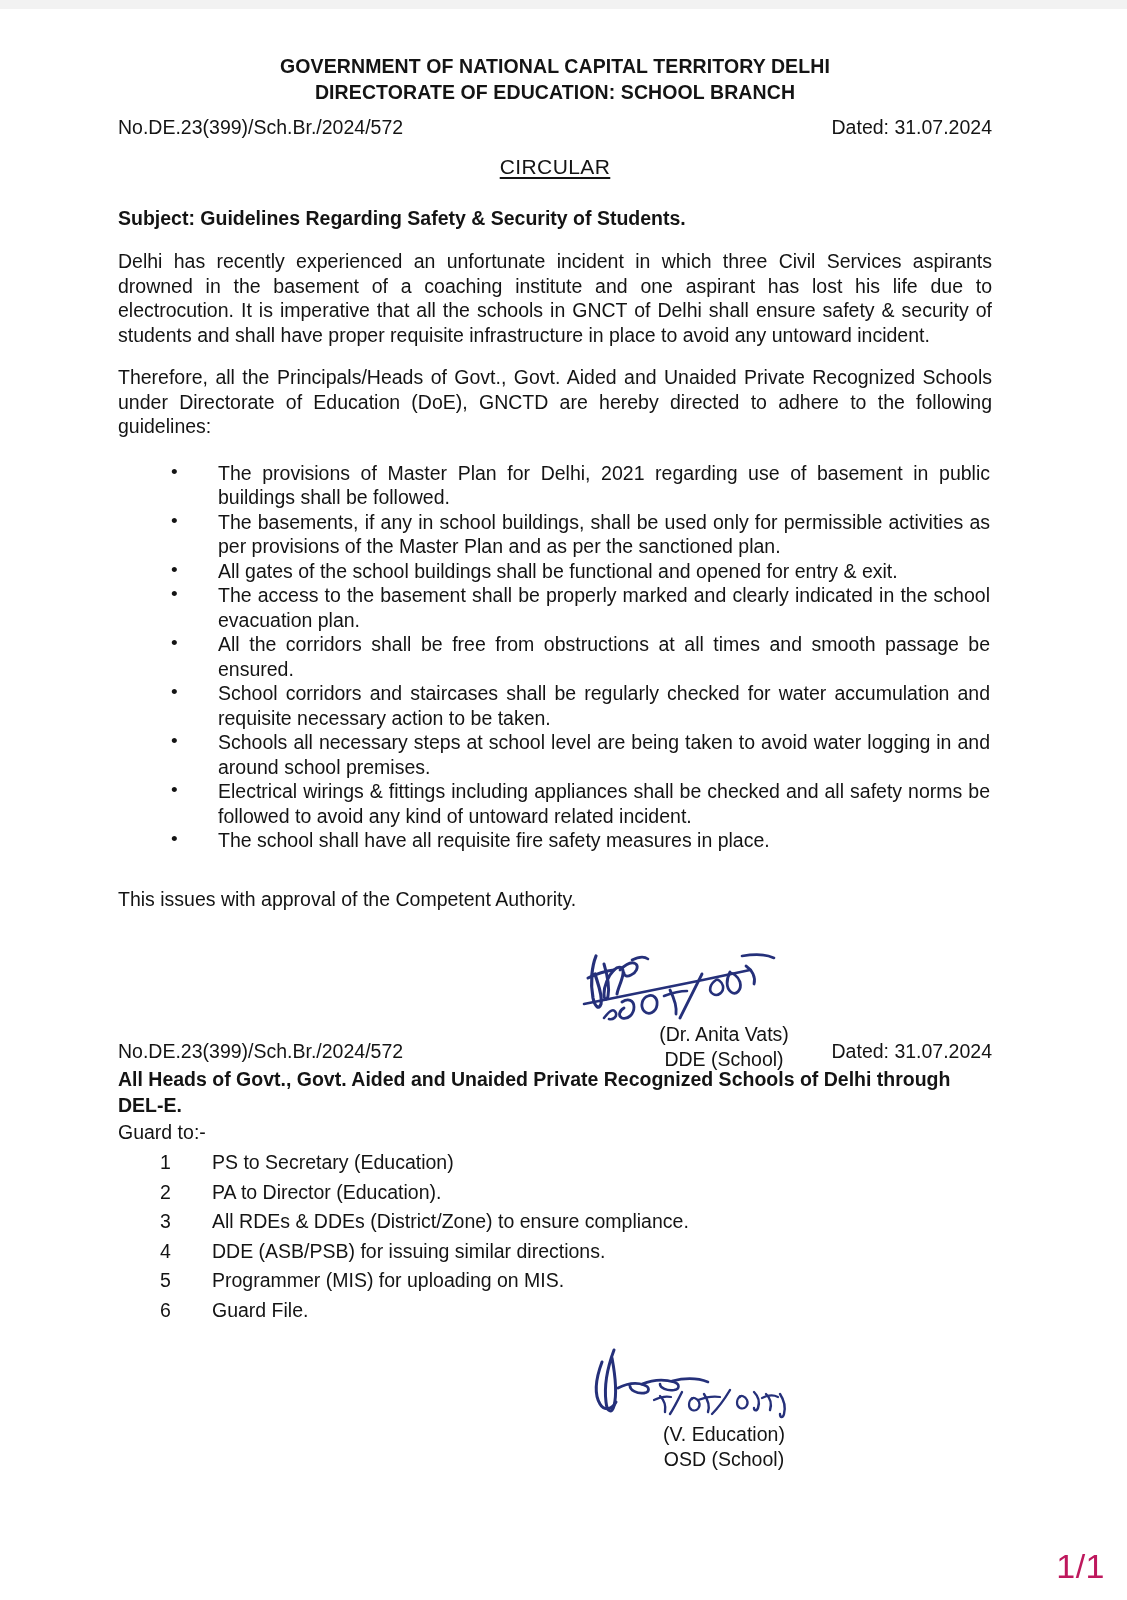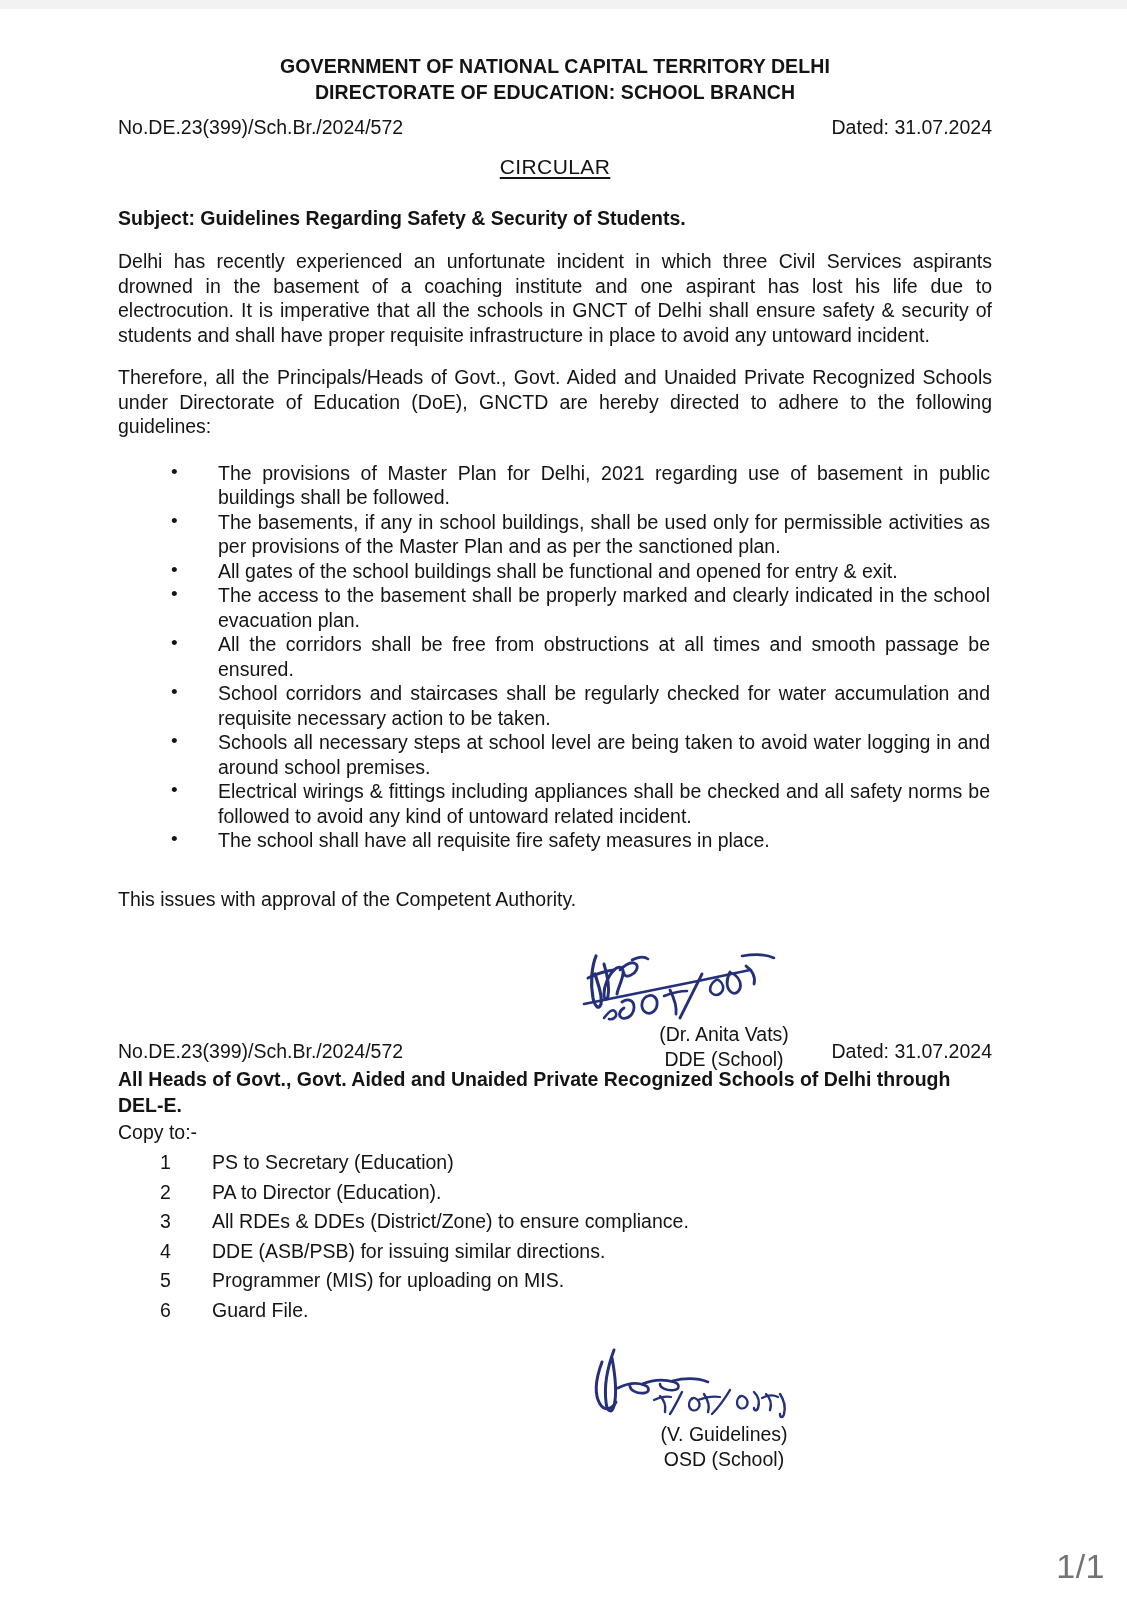--- a/index.html
+++ b/index.html
@@ -172,21 +172,21 @@
     position: absolute;
     left: 14px;
     top: 0;
   }
 
   .pagenum {
     position: absolute;
     right: 22px;
     bottom: 14px;
     font-size: 34px;
-    color: #737373;
+    color: #be185d;
     letter-spacing: 0.5px;
   }
 </style>
 </head>
 <body>
 
 <div class="page">
 
   <div class="top-strip"></div>
 
@@ -226,21 +226,21 @@
 
       <div class="closing">This issues with approval of the Competent Authority.</div>
 
       <div class="refline2" style="margin-top:128px;">
         <span>No.DE.23(399)/Sch.Br./2024/572</span>
         <span>Dated: 31.07.2024</span>
       </div>
 
       <div class="addressee">All Heads of Govt., Govt. Aided and Unaided Private Recognized Schools of Delhi through DEL-E.</div>
 
-      <div class="copyto">Copy to:-</div>
+      <div class="copyto">Guard to:-</div>
 
       <ol class="copylist">
         <li><span class="num">1</span><span>PS to Secretary (Education)</span></li>
         <li><span class="num">2</span><span>PA to Director (Education).</span></li>
         <li><span class="num">3</span><span>All RDEs &amp; DDEs (District/Zone) to ensure compliance.</span></li>
         <li><span class="num">4</span><span>DDE (ASB/PSB) for issuing similar directions.</span></li>
         <li><span class="num">5</span><span>Programmer (MIS) for uploading on MIS.</span></li>
         <li><span class="num">6</span><span>Guard File.</span></li>
       </ol>
 
@@ -290,19 +290,19 @@
             <path d="M124 56 C132 53, 140 52, 146 53" stroke-width="2.2"></path>
             <path d="M156 46 C150 56, 144 64, 138 70" stroke-width="2.4"></path>
             <path d="M166 52 C162 56, 162 62, 166 64 C171 66, 175 61, 173 56 C171 52, 167 51, 166 53 Z" stroke-width="2.2"></path>
             <path d="M180 48 C184 52, 186 58, 184 64 C183 67, 180 67, 180 64" stroke-width="2.4"></path>
             <path d="M192 50 C196 54, 198 60, 196 66" stroke-width="2.4"></path>
             <path d="M188 54 C194 51, 200 51, 204 53" stroke-width="2.2"></path>
             <path d="M206 50 C210 56, 212 62, 210 70 C209 74, 206 74, 206 70" stroke-width="2.4"></path>
           </g>
         </svg>
       </div>
-      <div class="sig-name">(V. Guidelines)</div>
+      <div class="sig-name">(V. Education)</div>
       <div class="sig-desig">OSD (School)</div>
     </div>
 
     <div class="pagenum">1/1</div>
   </div>
 </div>
 
 </body></html>

